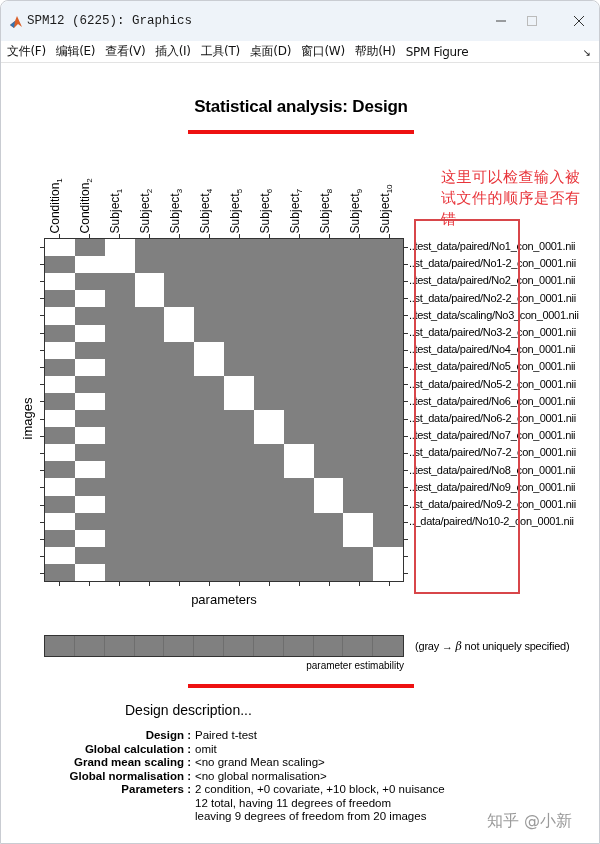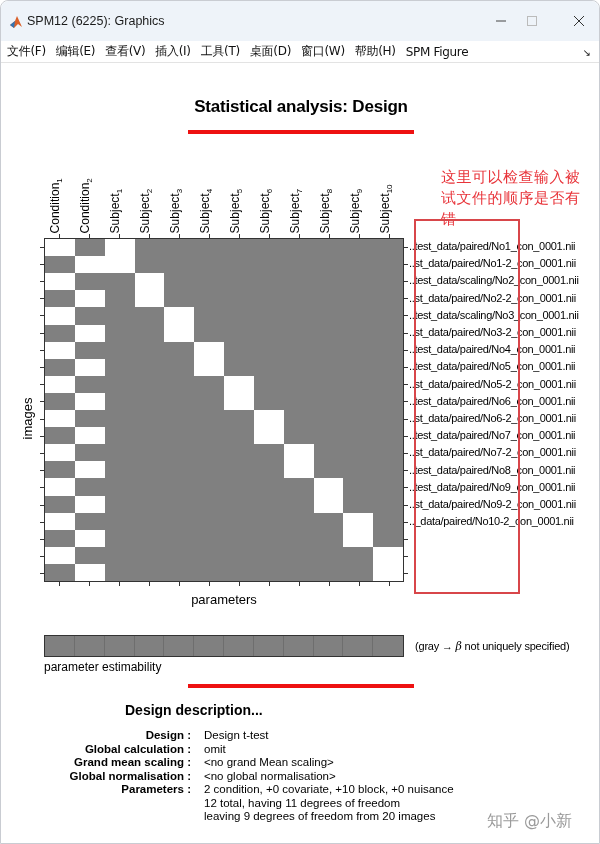--- a/index.html
+++ b/index.html
@@ -1,21 +1,21 @@
 <!DOCTYPE html>
 <html><head>
 <meta charset="utf-8">
 <style>
   * { box-sizing: border-box; margin: 0; padding: 0; }
   html, body { width: 600px; height: 844px; overflow: hidden; background: #ffffff; }
   body { font-family: "Liberation Sans", sans-serif; position: relative; }
   .window { position: absolute; left: 0; top: 0; width: 600px; height: 844px; background: #fff; border: 1px solid #c9ccd2; border-radius: 8px 8px 0 0; }
   .titlebar { position: absolute; left: 0; top: 0; width: 598px; height: 40px; background: #eef3f9; border-radius: 8px 8px 0 0; display: flex; align-items: center; }
   .app-icon { position: absolute; left: 8px; top: 14px; width: 14px; height: 14px; }
-  .title { position: absolute; left: 26px; top: 13px; font-size: 12.5px; color: #1b1b1b; font-family: Liberation Sans, sans-serif; }
+  .title { position: absolute; left: 26px; top: 13px; font-size: 12.5px; color: #1b1b1b; font-family: Liberation Mono, monospace; }
   .winctl { position: absolute; top: 10px; width: 24px; height: 20px; display: flex; align-items: center; justify-content: center; color: #333; }
   .menubar { position: absolute; left: 0; top: 40px; width: 598px; height: 22px; background: #fff; border-bottom: 1px solid #e3e3e3; display: flex; align-items: center; padding-left: 6px; }
   .menu-item { font-size: 12px; color: #111; margin-right: 10px; white-space: nowrap; font-family: "DejaVu Sans", sans-serif; letter-spacing: -0.3px; }
   .menu-arrow { position: absolute; right: 8px; top: 46px; font-size: 10px; color: #222; }
   .fig-title { position: absolute; left: 0; width: 600px; top: 96px; text-align: center; font-size: 17px; font-weight: bold; color: #000; letter-spacing: -0.2px; }
   .red-rule { position: absolute; height: 4px; background: #ee1111; }
   .col-labels { position: absolute; left: 43px; top: 160px; width: 360px; height: 74px; }
   .col-label { position: absolute; bottom: 2px; width: 30px; height: 74px; }
   .col-label span { position: absolute; bottom: 0; left: 8px; transform-origin: left bottom; transform: rotate(-90deg) translateY(12px); white-space: nowrap; font-size: 12px; color: #000; }
   .col-label sub { font-size: 8px; }
@@ -28,25 +28,25 @@
   .tick-right { position: absolute; left: 403px; width: 4px; height: 1px; background: #333; }
   .row-labels { position: absolute; left: 408px; top: 237px; width: 190px; height: 344px; display: grid; grid-template-rows: repeat(20, 1fr); }
   .row-label { font-size: 11px; color: #000; white-space: nowrap; line-height: 17.2px; letter-spacing: -0.3px; overflow: hidden; }
   .y-axis-label { position: absolute; left: 18px; top: 410px; transform: rotate(-90deg); transform-origin: center; font-size: 13px; color: #000; width: 60px; margin-left: -22px; text-align: center; }
   .x-axis-label { position: absolute; left: 43px; width: 360px; top: 591px; text-align: center; font-size: 13px; color: #000; }
   .annot-text { position: absolute; left: 440px; top: 166px; width: 150px; font-size: 15px; line-height: 21px; color: #e8343a; font-family: "DejaVu Sans", sans-serif; letter-spacing: 0.5px; }
   .annot-box { position: absolute; left: 413px; top: 218px; width: 106px; height: 375px; border: 2px solid #d8464a; }
   .estim { position: absolute; left: 43px; top: 634px; width: 360px; height: 22px; border: 1px solid #333; background: #808080; display: grid; grid-template-columns: repeat(12, 1fr); }
   .estim div { border-right: 1px solid #6e6e6e; }
   .estim div:last-child { border-right: none; }
-  .estim-label { position: absolute; left: 43px; width: 360px; top: 659px; text-align: left; font-size: 12px; color: #000; }
+  .estim-label { position: absolute; left: 43px; width: 360px; top: 659px; text-align: right; font-size: 10px; color: #000; }
   .estim-legend { position: absolute; left: 414px; top: 639px; font-size: 11px; color: #000; letter-spacing: -0.2px; }
   .estim-legend i { font-family: "DejaVu Serif", serif; }
-  .desc-title { position: absolute; left: 124px; top: 701px; font-size: 14px; font-weight: bold; color: #000; }
-  .desc-grid { position: absolute; left: 60px; top: 728px; display: grid; grid-template-columns: 130px auto; column-gap: 13px; font-size: 11.5px; line-height: 13.5px; color: #000; }
+  .desc-title { position: absolute; left: 124px; top: 701px; font-size: 14px; font-weight: normal; color: #000; }
+  .desc-grid { position: absolute; left: 60px; top: 728px; display: grid; grid-template-columns: 130px auto; column-gap: 4px; font-size: 11.5px; line-height: 13.5px; color: #000; }
   .desc-key { text-align: right; font-weight: bold; white-space: nowrap; }
   .desc-val { white-space: nowrap; }
   .watermark { position: absolute; left: 486px; top: 810px; font-size: 16px; color: #9a9a9a; font-family: "DejaVu Sans", sans-serif; }
 </style>
 </head>
 <body>
 
 <div class="window">
   <div class="titlebar">
     <svg class="app-icon" viewBox="0 0 14 14">
@@ -432,21 +432,21 @@
       <div class="cell"></div>
       <div class="cell"></div>
       <div class="cell"></div>
       <div class="cell"></div>
       <div class="cell w"></div>
     </div>
 
   <div class="row-labels" id="row-labels">
       <div class="row-label">..test_data/paired/No1_con_0001.nii</div>
       <div class="row-label">..st_data/paired/No1-2_con_0001.nii</div>
-      <div class="row-label">..test_data/scaling/No2_con_0001.nii</div>
+      <div class="row-label">..test_data/paired/No2_con_0001.nii</div>
       <div class="row-label">..st_data/paired/No2-2_con_0001.nii</div>
       <div class="row-label">..test_data/scaling/No3_con_0001.nii</div>
       <div class="row-label">..st_data/paired/No3-2_con_0001.nii</div>
       <div class="row-label">..test_data/paired/No4_con_0001.nii</div>
       <div class="row-label">..test_data/paired/No5_con_0001.nii</div>
       <div class="row-label">..st_data/paired/No5-2_con_0001.nii</div>
       <div class="row-label">..test_data/paired/No6_con_0001.nii</div>
       <div class="row-label">..st_data/paired/No6-2_con_0001.nii</div>
       <div class="row-label">..test_data/paired/No7_con_0001.nii</div>
       <div class="row-label">..st_data/paired/No7-2_con_0001.nii</div>
@@ -477,21 +477,21 @@
       <div></div>
     </div>
   <div class="estim-label">parameter estimability</div>
   <div class="estim-legend"><span>(gray → </span><i>β</i><span> not uniquely specified)</span></div>
 
   <div class="red-rule" style="left:187px; top:683px; width:226px;"></div>
 
   <div class="desc-title">Design description...</div>
   <div class="desc-grid" id="desc-grid">
       <div class="desc-key">Design :</div>
-      <div class="desc-val">Design t-test</div>
+      <div class="desc-val">Paired t-test</div>
       <div class="desc-key">Global calculation :</div>
       <div class="desc-val">omit</div>
       <div class="desc-key">Grand mean scaling :</div>
       <div class="desc-val">&lt;no grand Mean scaling&gt;</div>
       <div class="desc-key">Global normalisation :</div>
       <div class="desc-val">&lt;no global normalisation&gt;</div>
       <div class="desc-key">Parameters :</div>
       <div class="desc-val">2 condition, +0 covariate, +10 block, +0 nuisance</div>
       <div class="desc-key"></div>
       <div class="desc-val">12 total, having 11 degrees of freedom</div>

